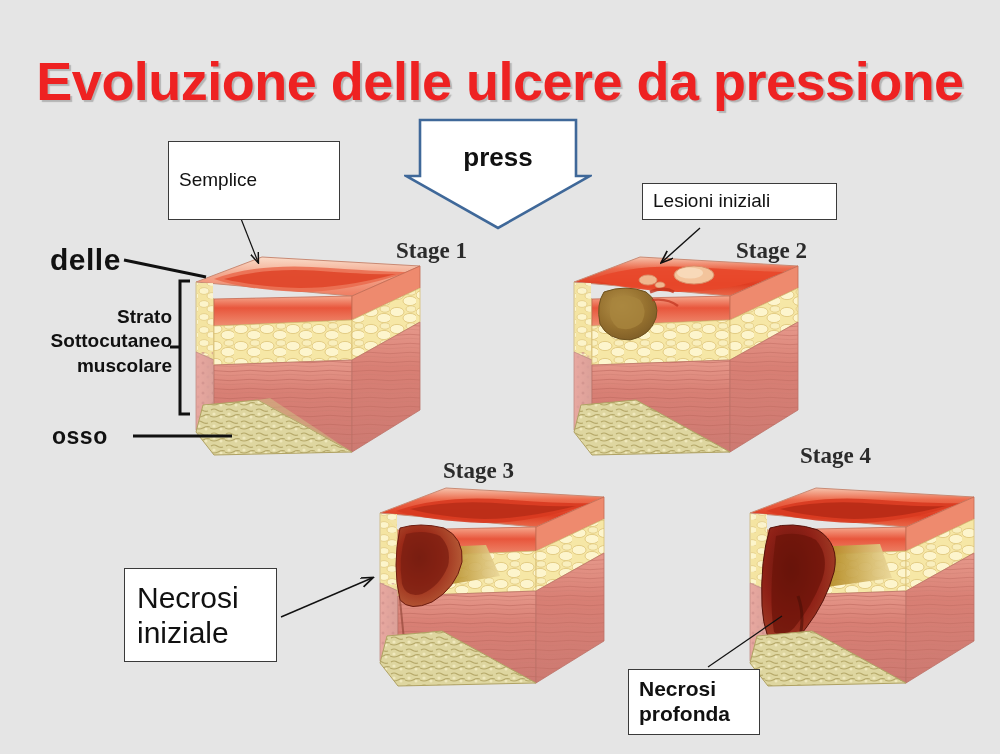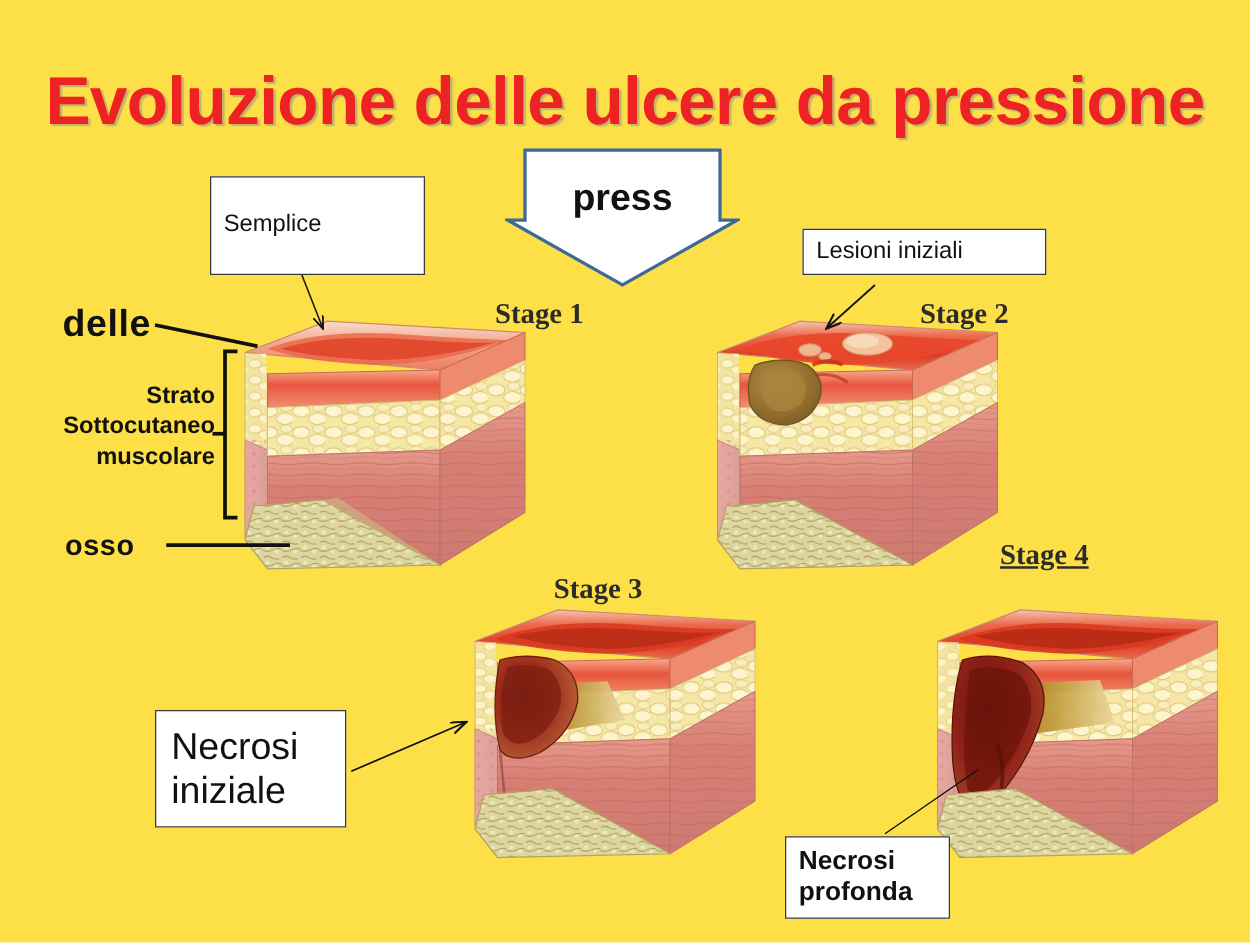--- a/index.html
+++ b/index.html
@@ -7,21 +7,21 @@
     padding: 0;
     background: #ffffff;
   }
   body {
     font-family: "Liberation Sans", sans-serif;
   }
   #slide {
     position: relative;
     width: 1000px;
     height: 754px;
-    background: #fde047;
+    background: #e5e5e5;
     overflow: hidden;
   }
   .abs { position: absolute; }
 
   
   #title {
     left: 0; top: 50px;
     width: 1000px;
     text-align: center;
     font-size: 54px;
@@ -73,37 +73,37 @@
 
   
   #press-arrow {
     left: 404px; top: 118px;
     width: 188px; height: 112px;
   }
   #press-label {
     left: 404px; top: 142px;
     width: 188px;
     text-align: center;
-    font-size: 30px;
+    font-size: 26px;
     font-weight: bold;
     color: #111;
   }
 
   
   .stage-caption {
     font-family: "Liberation Serif", serif;
     font-size: 23px;
     font-weight: bold;
     color: #2b2b2b;
     white-space: nowrap;
   }
   #stage1-caption { left: 396px; top: 238px; }
   #stage2-caption { left: 736px; top: 238px; }
   #stage3-caption { left: 443px; top: 458px; }
-  #stage4-caption { left: 800px; top: 431px; text-decoration: underline; }
+  #stage4-caption { left: 800px; top: 443px; }
 
   
   .anat {
     color: #111;
     white-space: nowrap;
   }
   #lbl-cute {
     left: 50px; top: 243px;
     font-size: 30px;
     font-weight: bold;

